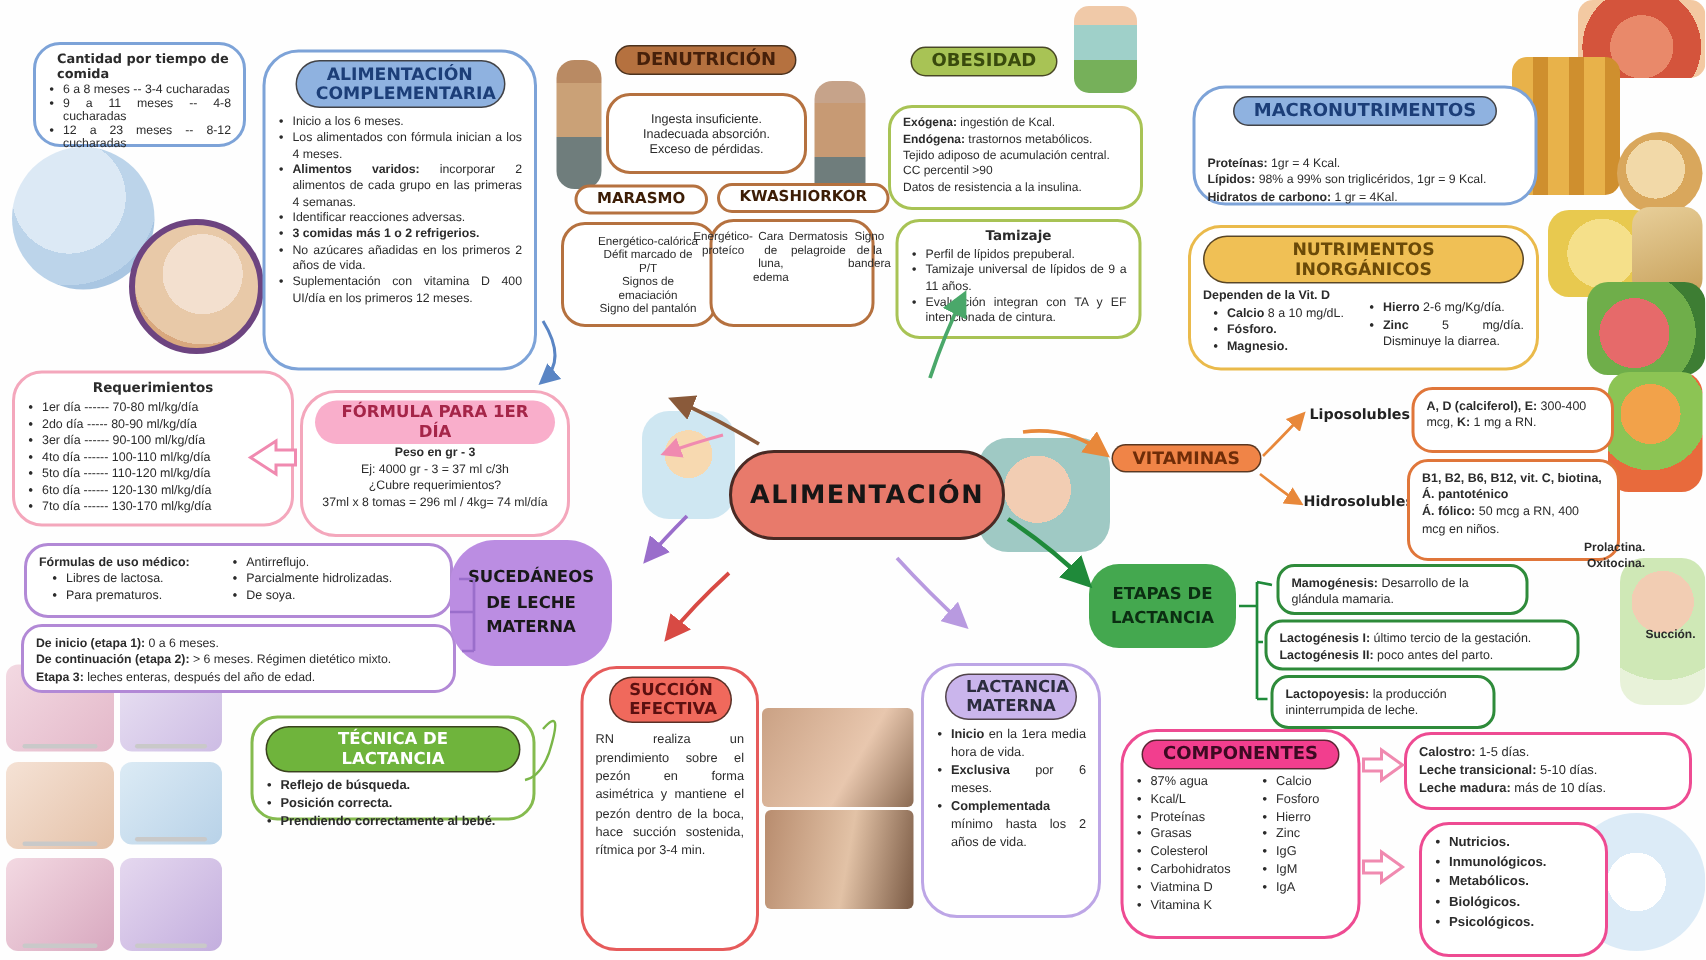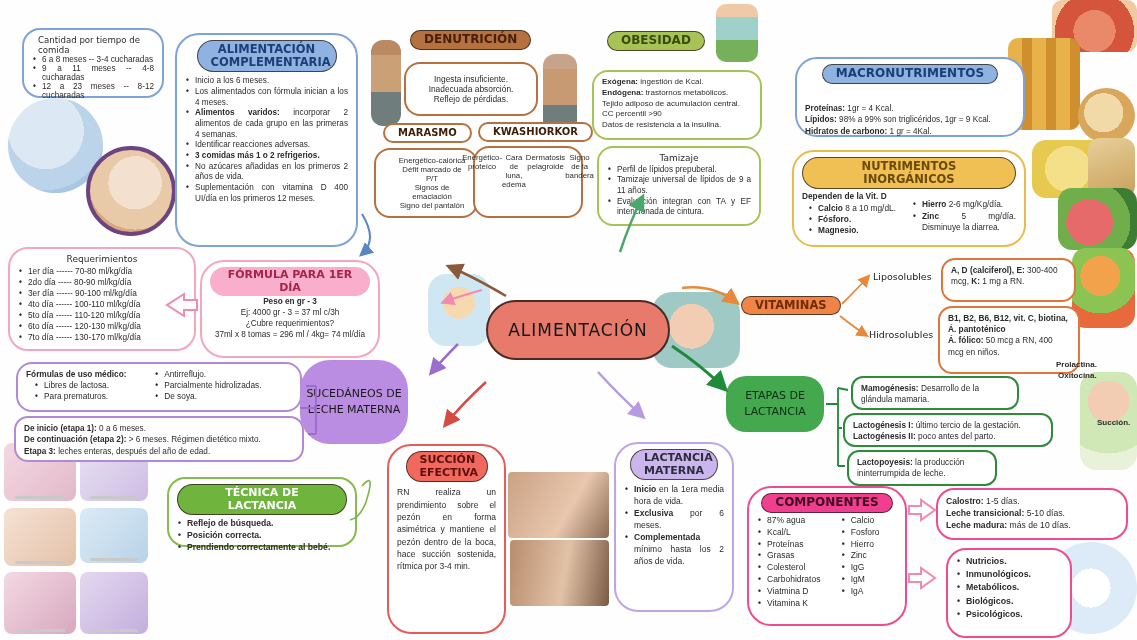--- a/index.html
+++ b/index.html
@@ -6,21 +6,21 @@
   html,body { background:#fff; }
   #canvas {
     position:relative; width:1137px; height:640px; overflow:hidden;
     background:#fefefe; font-family:"Liberation Sans", sans-serif; color:#2b2b2b;
   }
   .box { position:absolute; background:#fff; border:2px solid #999; border-radius:16px; padding:5px 8px; }
   .pill { display:block; width:fit-content; margin:0 auto; padding:2px 13px; border-radius:999px;
           font-family:"DejaVu Sans", sans-serif; font-weight:700; text-align:center; line-height:1.15; }
   .pill-abs { position:absolute; }
   .outl { border:1.6px solid rgba(40,30,20,.75); }
-  .ttl { font-family:"DejaVu Sans", sans-serif; font-weight:400; text-align:center; }
+  .ttl { font-family:"DejaVu Sans", sans-serif; font-weight:700; text-align:center; }
   .li { position:relative; padding-left:10px; text-align:justify; }
   .li::before { content:"•"; position:absolute; left:1px; top:0; font-weight:700; }
   .nb { text-align:left; }
   .cols { display:flex; gap:6px; }
   .img { position:absolute; border-radius:50%; }
   .tile { position:absolute; border-radius:8px; }
   .cap { position:absolute; left:15%; right:15%; height:3px; background:#c9c9c9; border-radius:2px; }
   
   .c-blue{border-color:#7da3d8;} .p-blue{background:#8fb2e0;color:#1c3e78;}
   .c-brown{border-color:#b5713f;} .p-brown{background:#b5713f;color:#46200a;}
@@ -95,21 +95,21 @@
     <div class="li"><b></b><span>Identificar reacciones adversas.</span></div>
     <div class="li"><b>3 comidas más 1 o 2 refrigerios.</b><span></span></div>
     <div class="li"><b></b><span>No azúcares añadidas en los primeros 2 años de vida.</span></div>
     <div class="li"><b></b><span>Suplementación con vitamina D 400 UI/día en los primeros 12 meses.</span></div>
   </div>
 
   <span class="pill pill-abs p-brown outl" style="left:410px;top:30px;font-size:12px;">DENUTRICIÓN</span>
   <div class="box c-brown" style="left:404px;top:62px;width:134px;height:54px;border-radius:16px;font-size:8.4px;text-align:center;display:flex;flex-direction:column;justify-content:center;">
     <div>Ingesta insuficiente.</div>
     <div>Inadecuada absorción.</div>
-    <div>Reflejo de pérdidas.</div>
+    <div>Exceso de pérdidas.</div>
   </div>
   <span class="pill pill-abs c-brown" style="left:383px;top:123px;font-size:10px;background:#fff;border:2px solid #b5713f;color:#3c1d06;">MARASMO</span>
   <div class="box c-brown" style="left:374px;top:148px;width:104px;height:70px;border-radius:16px;font-size:7.8px;text-align:center;display:flex;flex-direction:column;justify-content:center;padding-left:20px;">
     <div>Energético-calórica</div>
     <div>Défit marcado de P/T</div>
     <div>Signos de emaciación</div>
     <div>Signo del pantalón</div>
   </div>
   <span class="pill pill-abs" style="left:478px;top:122px;font-size:10px;background:#fff;border:2px solid #b5713f;color:#3c1d06;">KWASHIORKOR</span>
   <div class="box c-brown" style="left:473px;top:146px;width:110px;height:72px;border-radius:16px;font-size:7.8px;text-align:center;display:flex;justify-content:center;">

